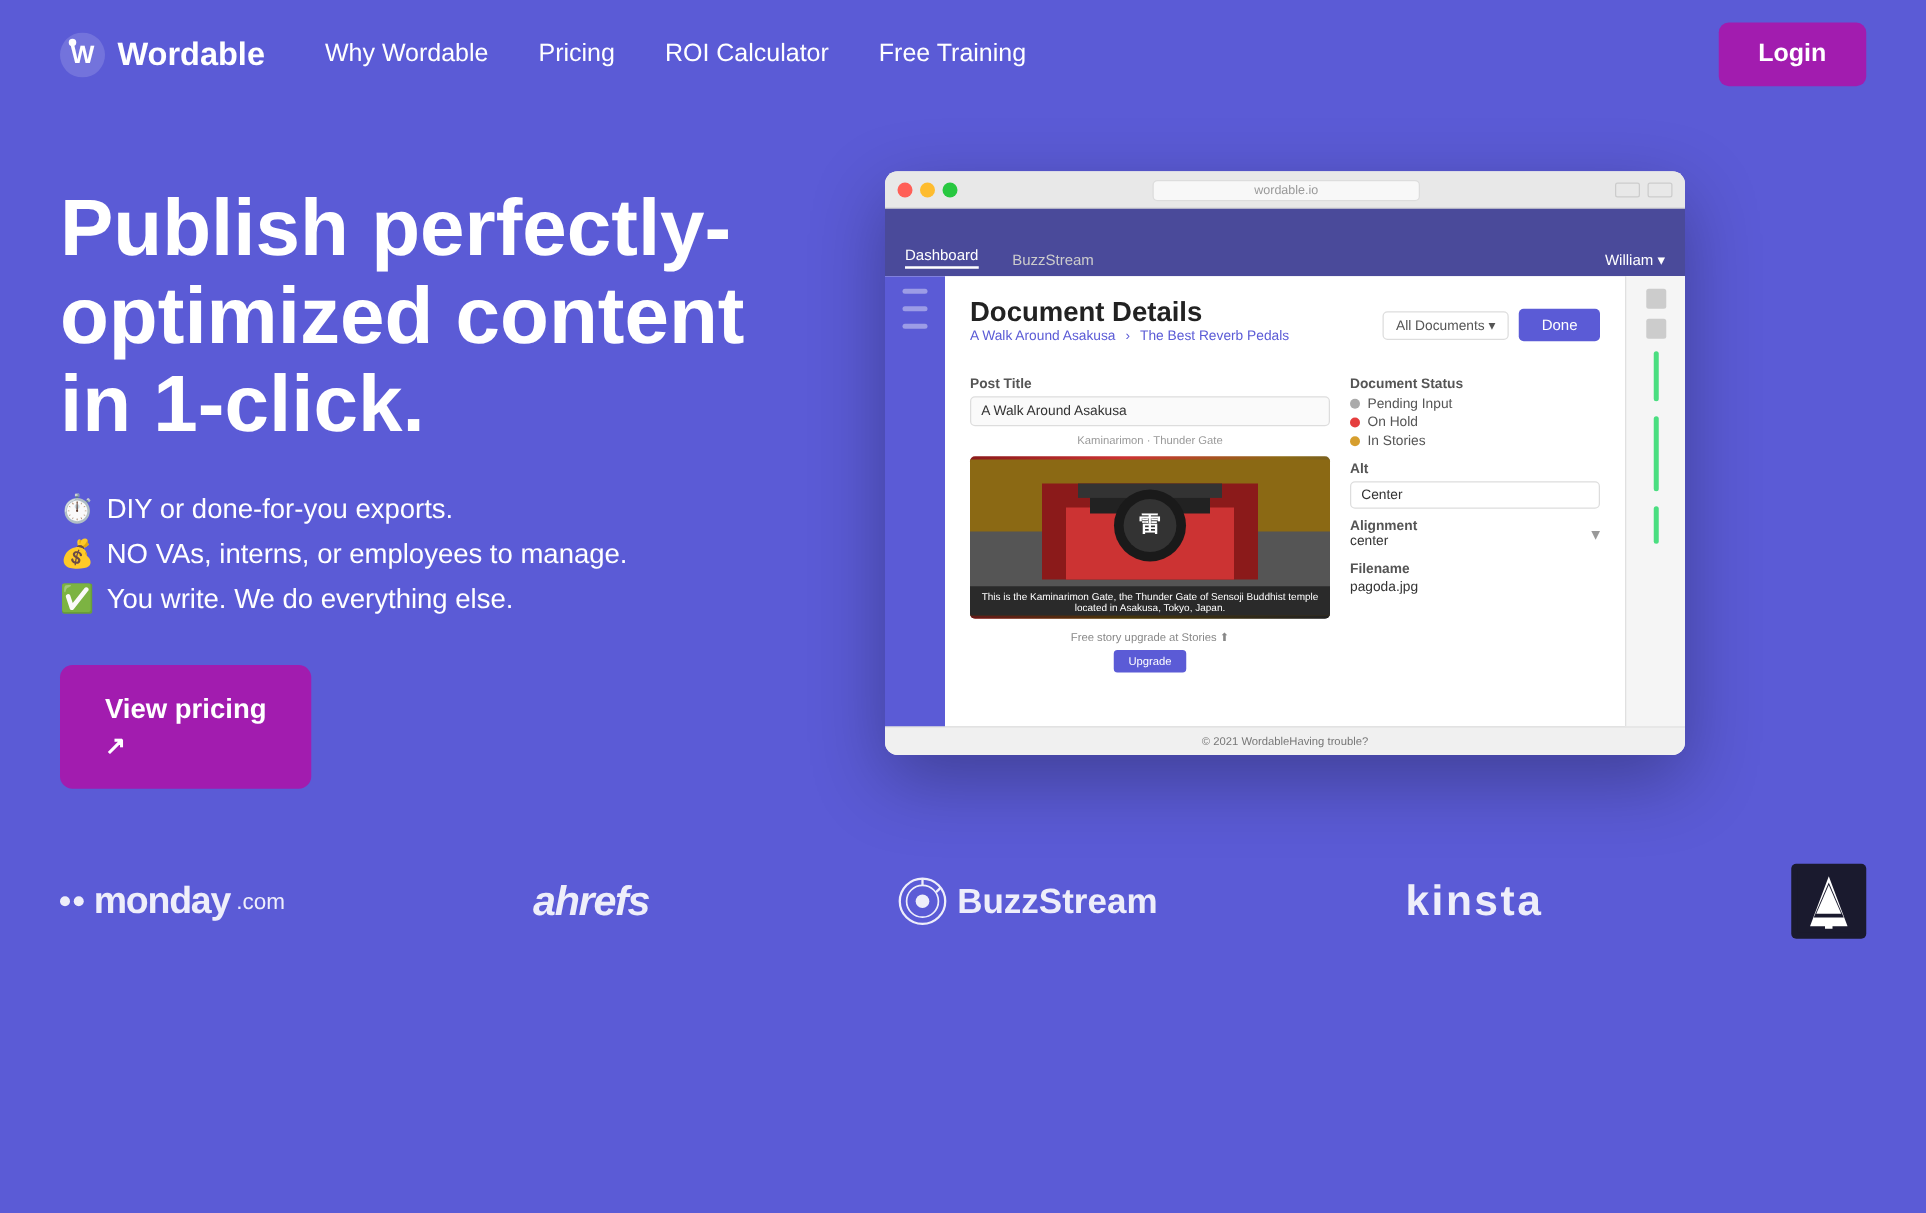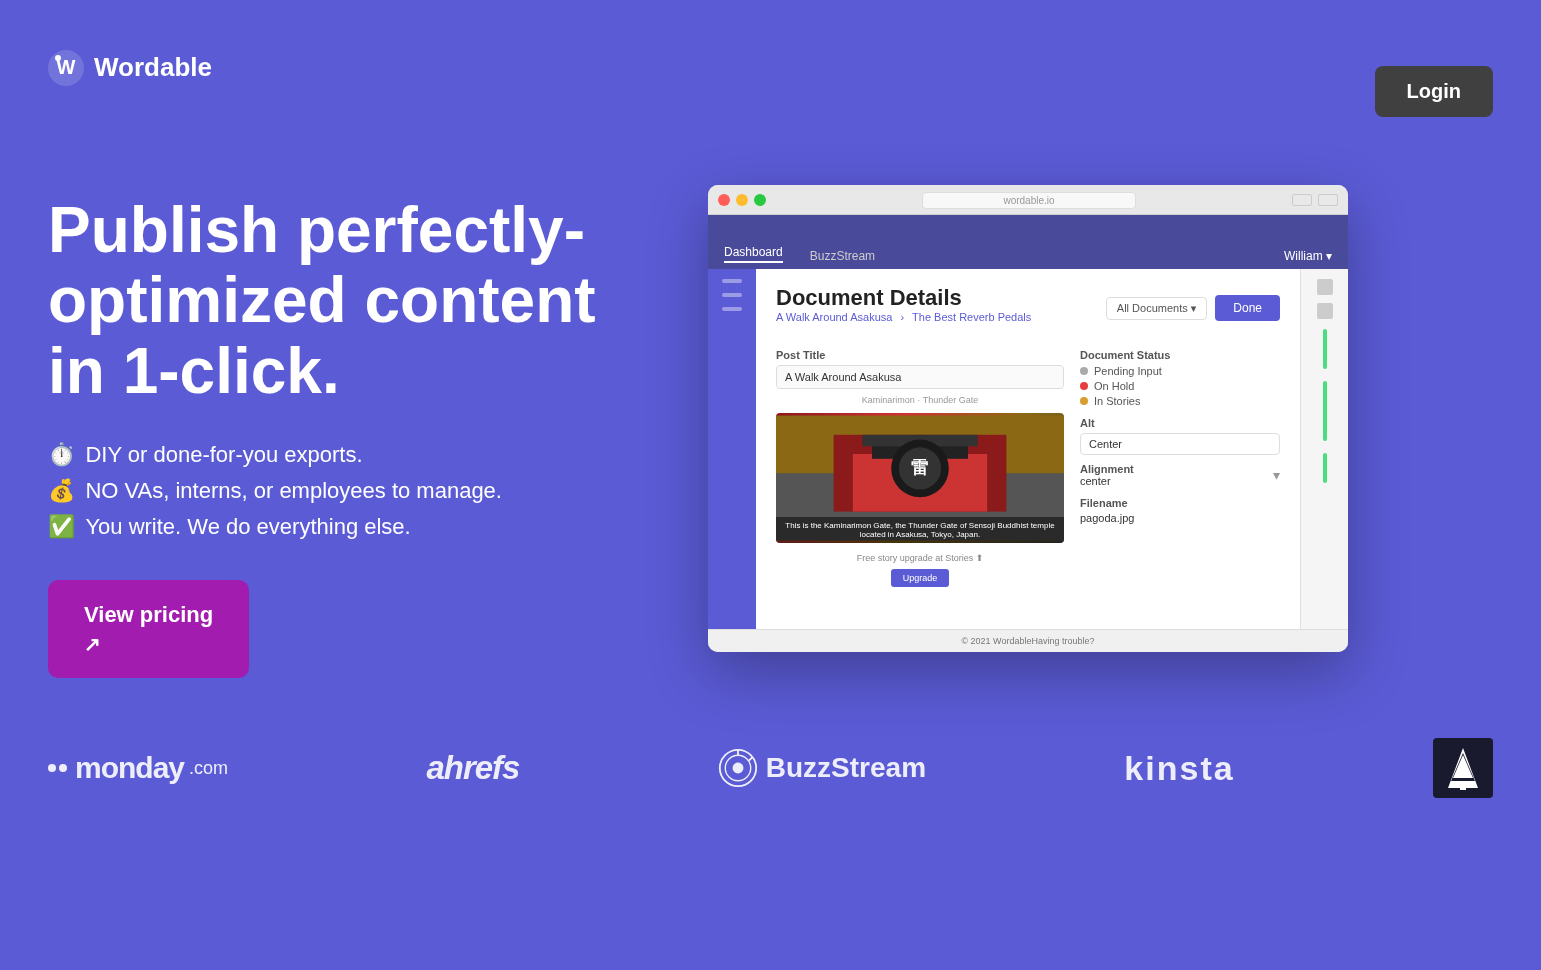--- a/index.html
+++ b/index.html
@@ -51,29 +51,28 @@
     .nav-link {
       color: #fff;
       font-size: 20px;
       font-weight: 500;
       text-decoration: none;
       cursor: pointer;
     }
 
     .nav-login {
       margin-left: auto;
-      background: #404040;
+      background: #a21caf;
       color: #fff;
       border: none;
       padding: 14px 32px;
       font-size: 20px;
       font-weight: 600;
       border-radius: 8px;
       cursor: pointer;
-      margin-top: 48px;
     }
 
     
     .hero {
       display: flex;
       align-items: flex-start;
       padding: 40px 48px 0 48px;
       gap: 60px;
     }
 
@@ -509,20 +508,26 @@
     <span class="logo-w">
       <svg width="36" height="36" viewBox="0 0 36 36" fill="none">
         <circle cx="18" cy="18" r="18" fill="rgba(255,255,255,0.15)"></circle>
         <text x="18" y="24" font-size="20" font-weight="900" fill="white" text-anchor="middle">W</text>
         <circle cx="10" cy="8" r="3" fill="white"></circle>
       </svg>
     </span>
     <span>Wordable</span>
   </a>
 
+  <div class="nav-links">
+    <a class="nav-link">Why Wordable</a>
+    <a class="nav-link">Pricing</a>
+    <a class="nav-link">ROI Calculator</a>
+    <a class="nav-link">Free Training</a>
+  </div>
 
   <button class="nav-login">Login</button>
 </nav>
 
 <section class="hero">
   <div class="hero-left">
     <h1 class="hero-title">Publish perfectly-optimized content in 1-click.</h1>
 
     <ul class="hero-features">
       <li>

